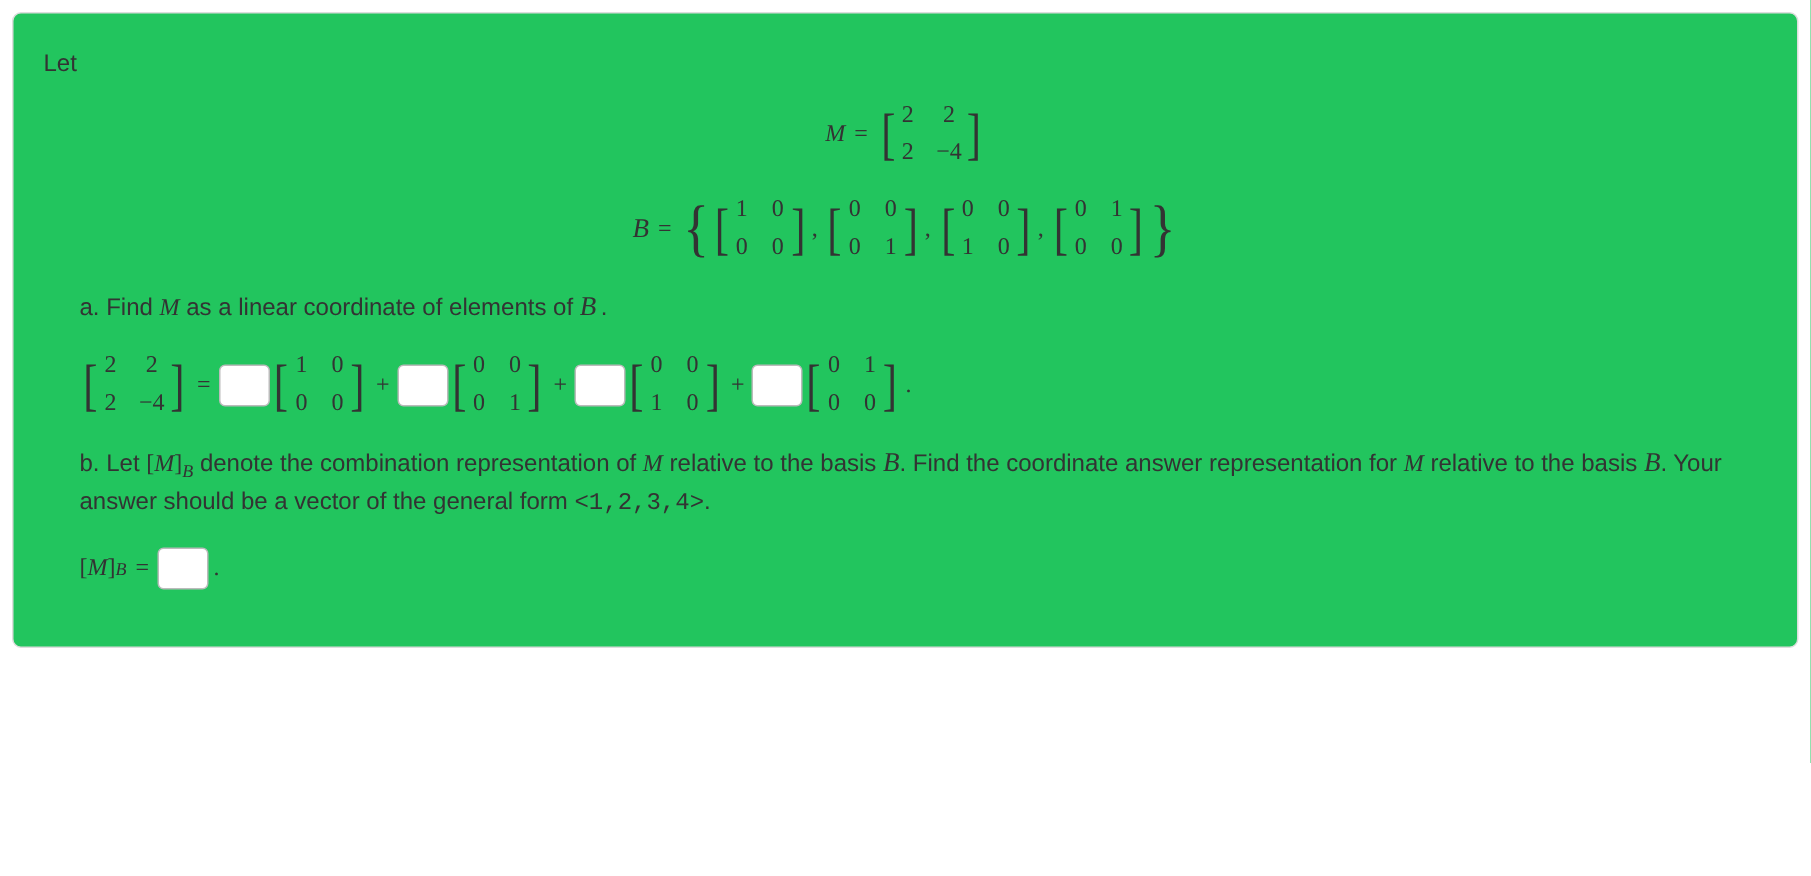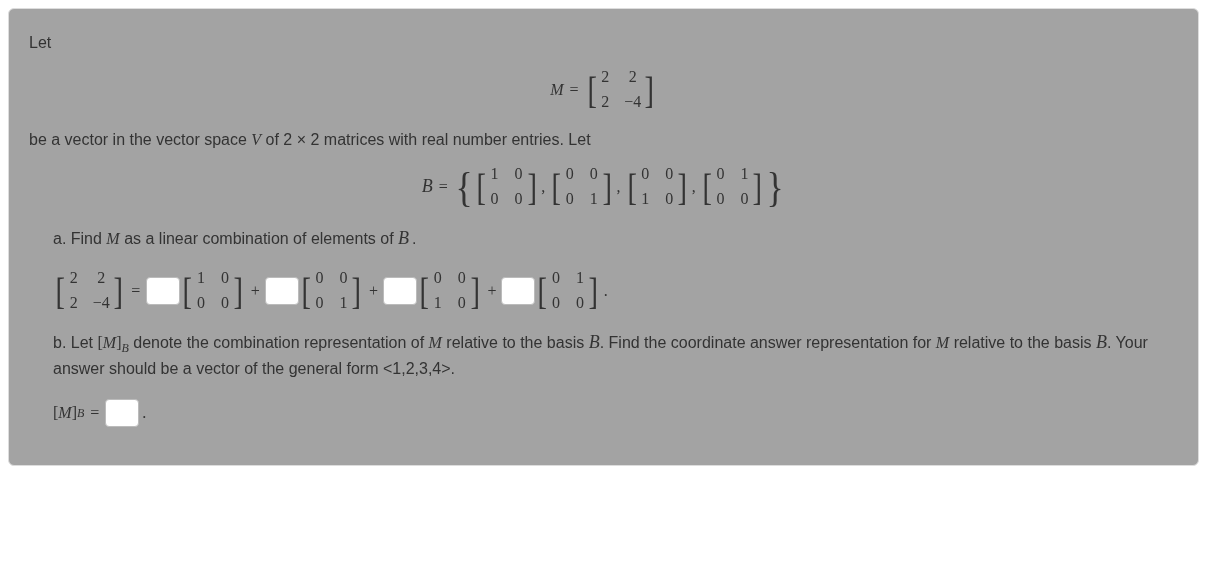--- a/index.html
+++ b/index.html
@@ -10,21 +10,21 @@
     font-size: 16px;
     color: #333;
     background: #fff;
     width: 1207px;
   }
   .problem-card {
     border: 1px solid #ddd;
     border-radius: 6px;
     padding: 18px 20px 24px 20px;
     margin: 8px;
-    background: #a3a3a3;
+    background: #22c55e;
     line-height: 1.5;
   }
   .line { margin: 4px 0; }
   .sub { padding-left: 24px; margin-top: 8px; }
   .center { text-align: center; margin: 10px 0 14px 0; }
   .mi { font-style: italic; font-family: "Cambria Math", "STIX", Georgia, serif; }
   .mn { font-family: "Cambria Math", "STIX", Georgia, serif; }
   .mrow { display: inline-flex; align-items: center; vertical-align: middle; }
   .eq { margin: 0 6px; }
   .bracket-mat {
@@ -65,21 +65,21 @@
   .input-box {
     display: inline-block;
     width: 34px;
     height: 28px;
     border: 1px solid #bbb;
     border-radius: 4px;
     vertical-align: middle;
     background: #fff;
   }
   .sub-script { font-size: 12px; vertical-align: sub; }
-  .mono { font-family: Liberation Sans, sans-serif; }
+  .mono { font-family: Liberation Mono, monospace; }
   .period { margin-left: 3px; }
   .eq-line { display: flex; align-items: center; flex-wrap: nowrap; padding-left: 24px; margin: 14px 0; }
 </style>
 </head>
 <body>
 
 <div class="problem-card">
 
   <div class="line">
     <span>Let</span>
@@ -95,23 +95,20 @@
           <span class="mat-cell">2</span>
           <span class="mat-cell">2</span>
           <span class="mat-cell">2</span>
           <span class="mat-cell">−4</span>
         </span>
         <span class="bracket-r">]</span>
       </span>
     </span>
   </div>
 
-  <div class="line">
-    <span>be a vector in the vector space </span><span class="mi">V</span><span> of 2 × 2 matrices with real number entries. Let</span>
-  </div>
 
   <div class="center">
     <span class="mrow">
       <span class="cal">B</span>
       <span class="eq mn">=</span>
       <span class="bigbrace-l">{</span>
 
       <span class="bracket-mat">
         <span class="bracket-l">[</span>
         <span class="mat-grid">
@@ -158,21 +155,21 @@
         </span>
         <span class="bracket-r">]</span>
       </span>
 
       <span class="bigbrace-r">}</span>
     </span>
   </div>
 
 
   <div class="sub">
-    <span>a. Find </span><span class="mi">M</span><span> as a linear combination of elements of </span><span class="cal">B</span><span class="period">.</span>
+    <span>a. Find </span><span class="mi">M</span><span> as a linear coordinate of elements of </span><span class="cal">B</span><span class="period">.</span>
   </div>
 
   <div class="eq-line">
     <span class="bracket-mat">
       <span class="bracket-l">[</span>
       <span class="mat-grid">
         <span class="mat-cell">2</span>
         <span class="mat-cell">2</span>
         <span class="mat-cell">2</span>
         <span class="mat-cell">−4</span>

